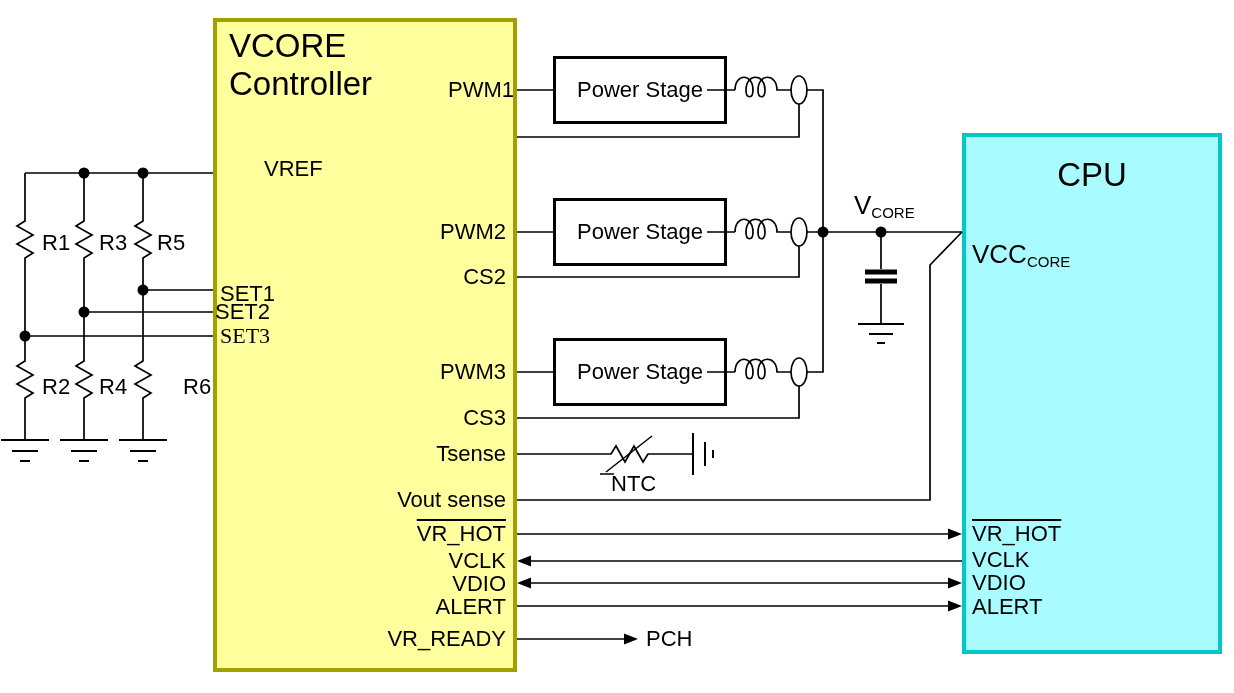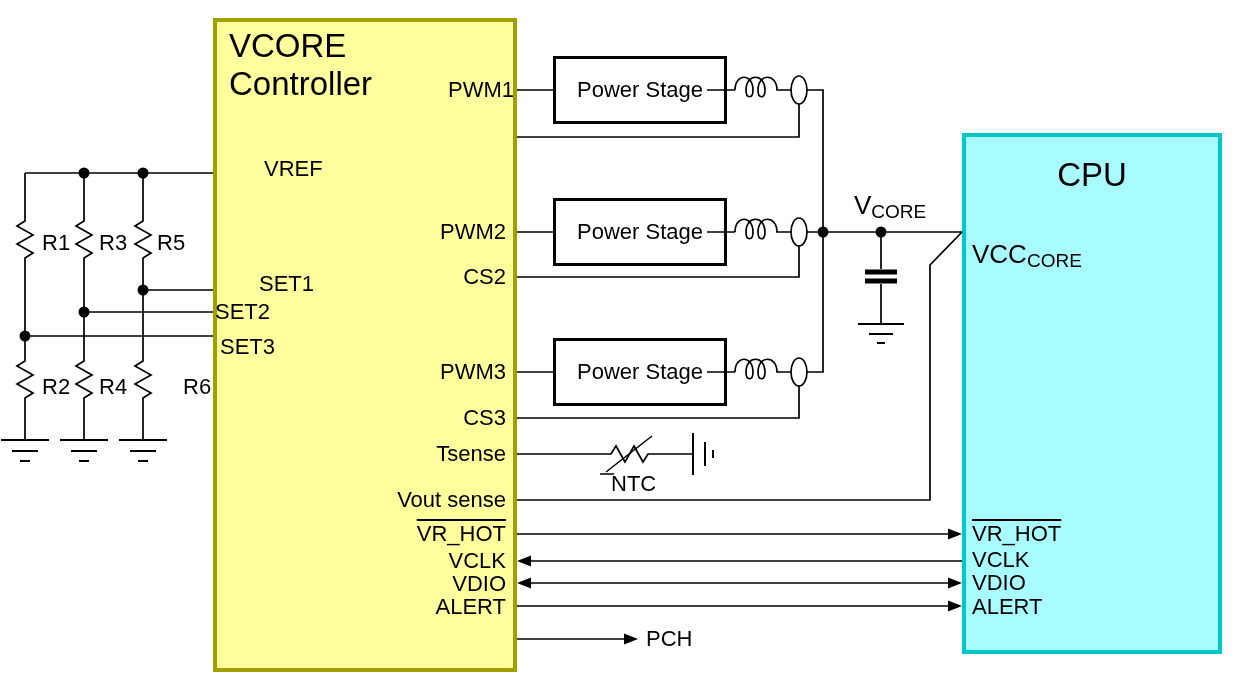--- a/index.html
+++ b/index.html
@@ -10,21 +10,21 @@
     --wire:#000000;
   }
   html,body{margin:0;padding:0;background:#fff;}
   .canvas{
     position:relative;width:1234px;height:693px;overflow:hidden;
     background:#fff;font-family:"Liberation Sans",sans-serif;color:#000;
   }
   .label{position:absolute;font-size:22px;line-height:26px;white-space:nowrap;}
   .ra{text-align:right;}
   .ov{text-decoration:overline;}
-  .sub{font-size:19px;vertical-align:-4px;letter-spacing:0px;}
+  .sub{font-size:15px;vertical-align:-4px;letter-spacing:0px;}
   .base{font-size:26px;}
   .box{position:absolute;box-sizing:border-box;}
   .controller-box{
     left:213px;top:18px;width:304px;height:654px;
     background:var(--controller-fill);border:4px solid var(--controller-border);
   }
   .cpu-box{
     left:962px;top:133px;width:260px;height:521px;
     background:var(--cpu-fill);border:4px solid var(--cpu-border);
   }
@@ -148,35 +148,36 @@
       <circle cx="881" cy="232" r="5.5"></circle>
     </g>
   </svg>
 
   <div class="title" style="left:229px;top:27px;">
     <div>VCORE</div>
     <div>Controller</div>
   </div>
 
   <div class="label" style="left:220px;top:156px;margin-left:44px;">VREF</div>
-  <div class="label" style="left:220px;top:271px;margin-left:39px;">SET1</div>
+  <div class="label" style="left:220px;top:281px;">SET1</div>
   <div class="label" style="left:215px;top:299px;">SET2</div>
-  <div class="label" style="left:220px;top:334px;">SET3</div>
+  <div class="label" style="left:220px;top:323px;font-family:Liberation Serif, serif;">SET3</div>
 
   <div class="label ra" style="left:348px;width:166px;top:77px;">PWM1</div>
   <div class="label ra" style="left:340px;width:166px;top:219px;">PWM2</div>
   <div class="label ra" style="left:340px;width:166px;top:264px;">CS2</div>
   <div class="label ra" style="left:340px;width:166px;top:359px;">PWM3</div>
   <div class="label ra" style="left:340px;width:166px;top:405px;">CS3</div>
   <div class="label ra" style="left:340px;width:166px;top:487px;">Vout sense</div>
   <div class="label ra" style="left:340px;width:166px;top:441px;">Tsense</div>
   <div class="label ra ov" style="left:340px;width:166px;top:521px;">VR_HOT</div>
   <div class="label ra" style="left:340px;width:166px;top:548px;">VCLK</div>
   <div class="label ra" style="left:340px;width:166px;top:571px;">VDIO</div>
   <div class="label ra" style="left:340px;width:166px;top:594px;">ALERT</div>
+  <div class="label ra" style="left:340px;width:166px;top:626px;">VR_READY</div>
 
   <div class="title" style="left:962px;top:156px;width:260px;text-align:center;">CPU</div>
   <div class="label" style="left:972px;top:215px;margin-top:26px;">
     <span class="base">VCC</span><span class="sub">CORE</span>
   </div>
   <div class="label ov" style="left:972px;top:521px;">VR_HOT</div>
   <div class="label" style="left:972px;top:547px;">VCLK</div>
   <div class="label" style="left:972px;top:570px;">VDIO</div>
   <div class="label" style="left:972px;top:594px;">ALERT</div>
 

